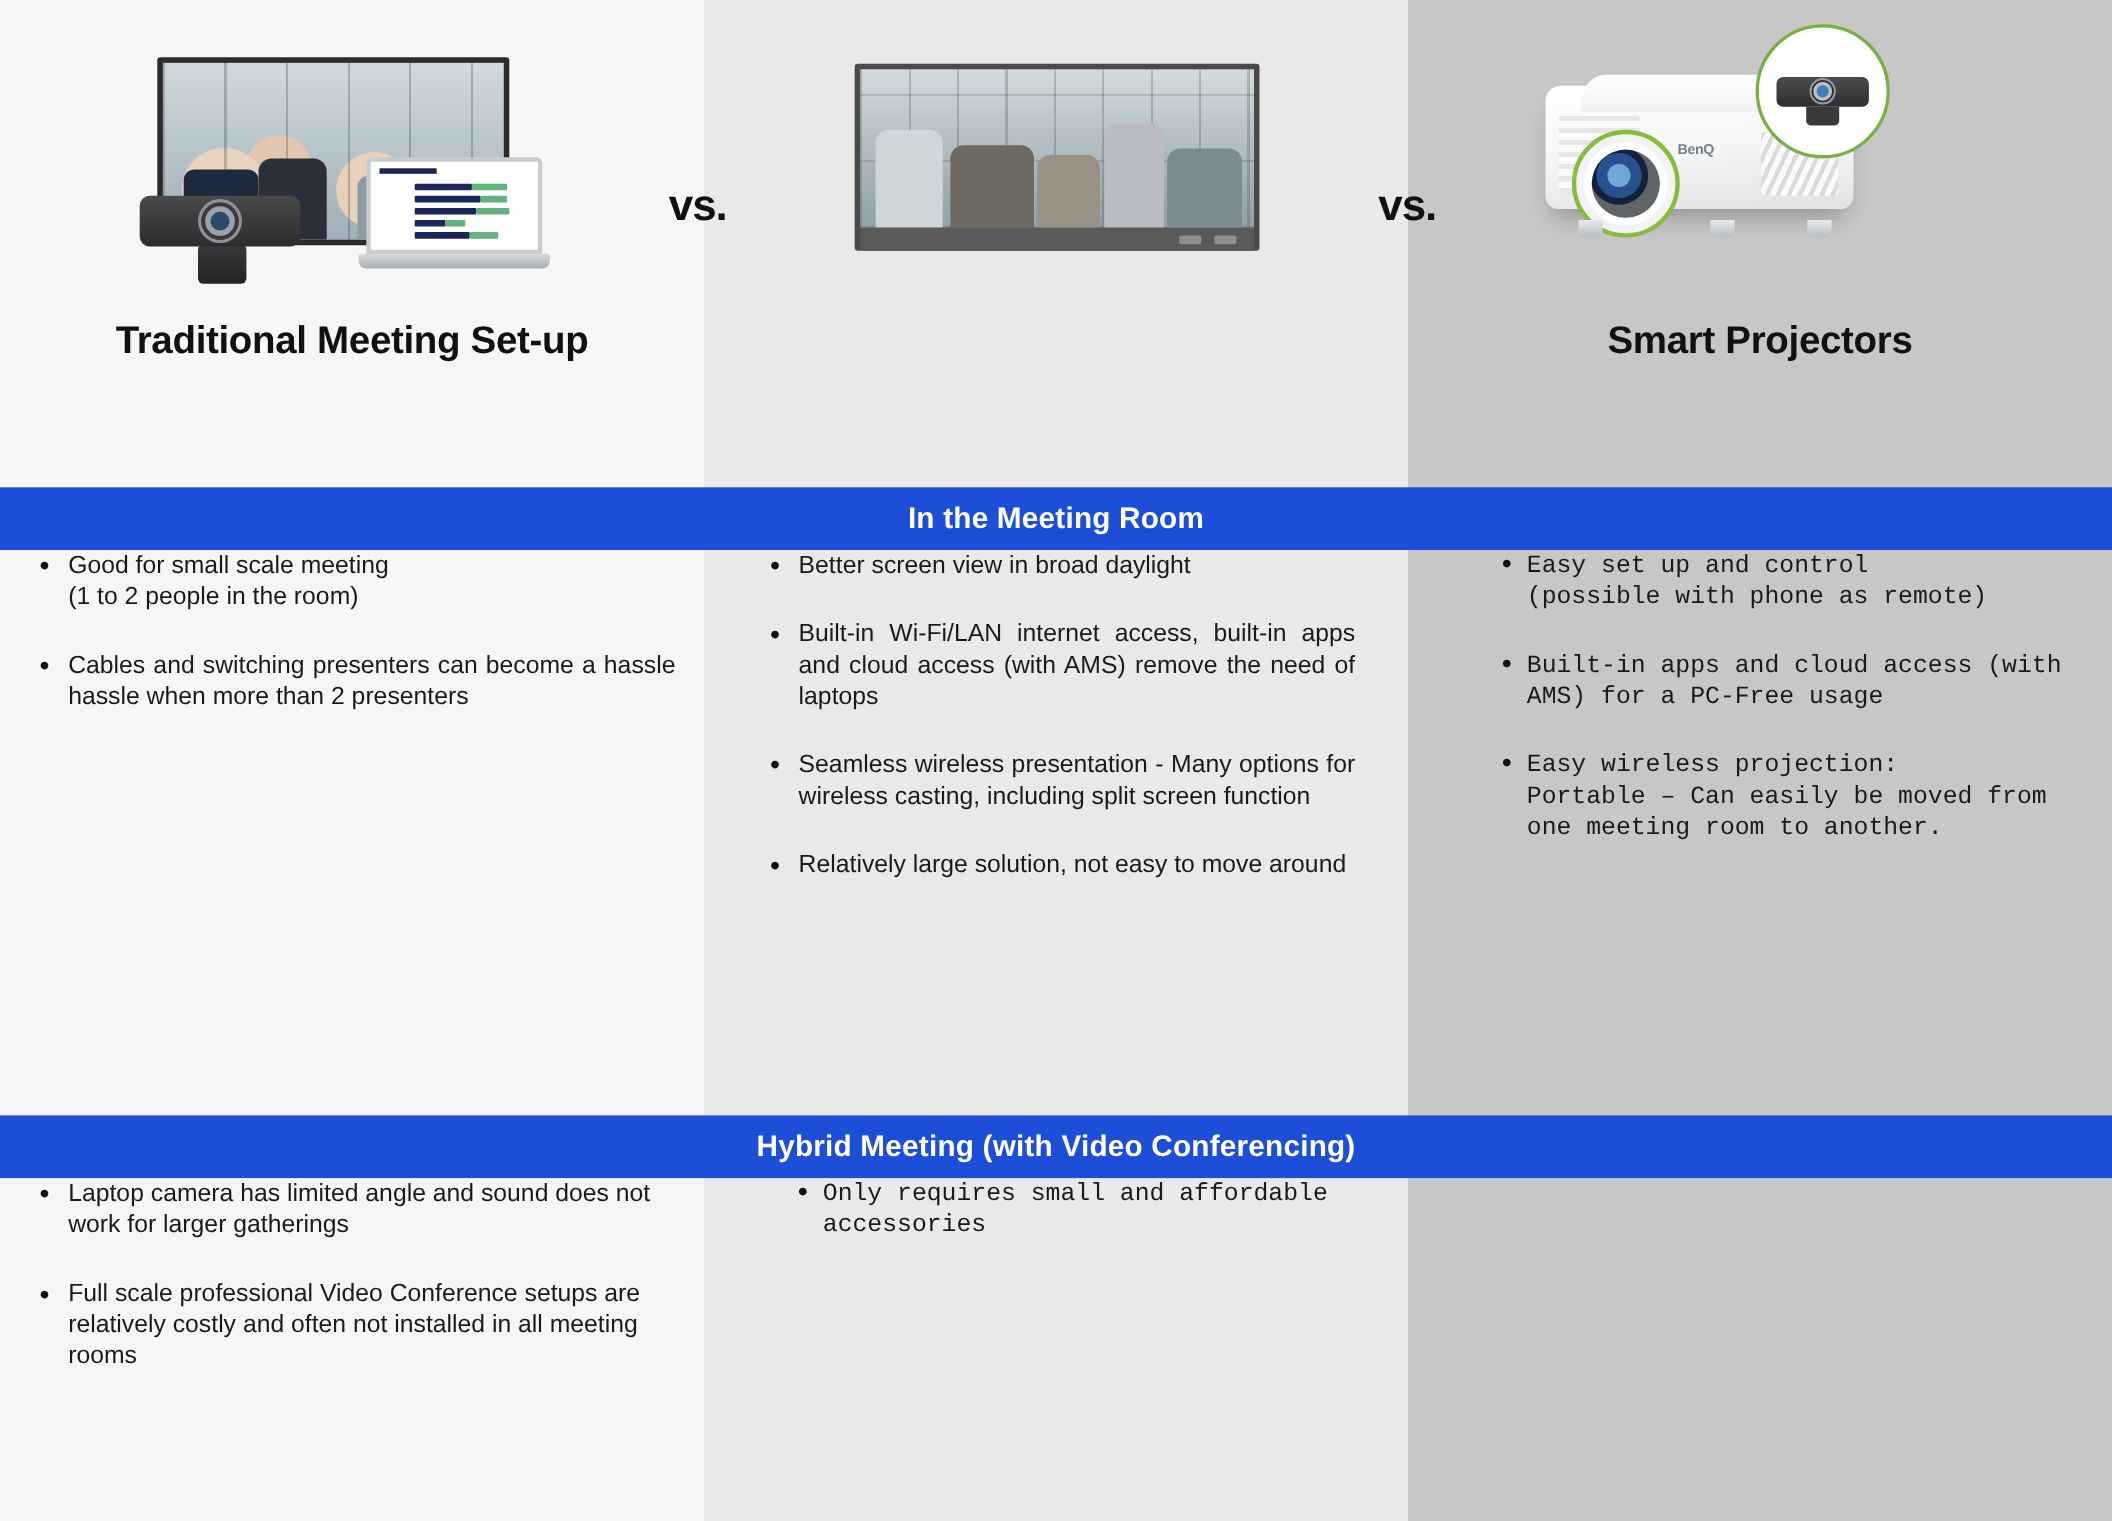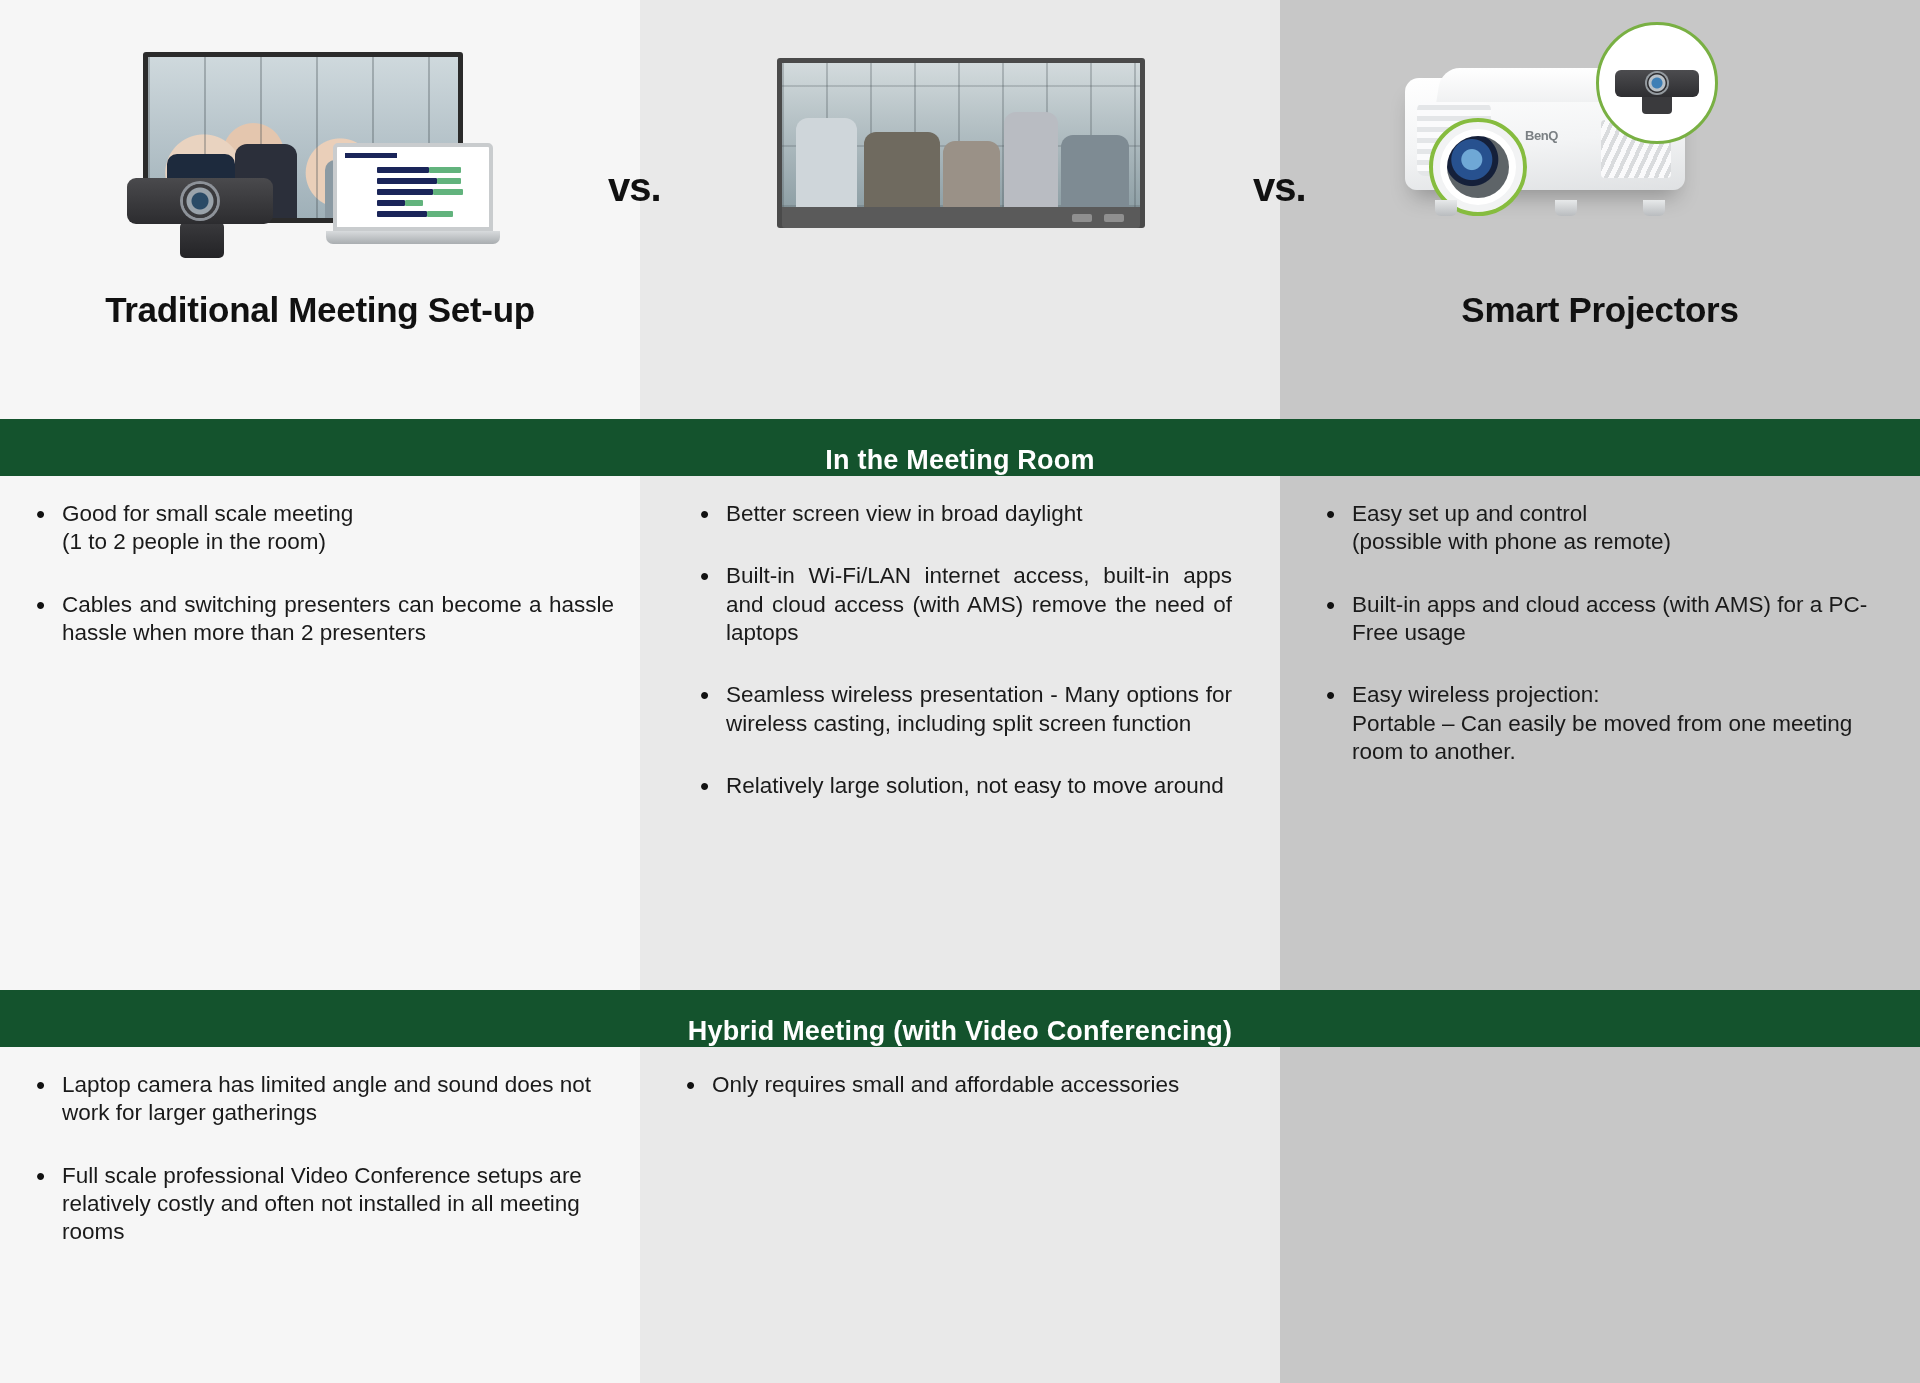--- a/index.html
+++ b/index.html
@@ -26,34 +26,34 @@
   .hero-title { font-size:35px; font-weight:bold; color:#111; letter-spacing:-0.3px;
                 text-align:center; white-space:nowrap; }
 
   
   .vs { position:absolute; top:165px; font-size:40px; font-weight:bold;
         color:#111; letter-spacing:-1px; z-index:6; }
   .vs-1 { left:608px; }
   .vs-2 { left:1253px; }
 
   
-  .band { position:absolute; left:0; width:1920px; height:57px; background:#14532d;
-          display:flex; align-items:flex-end; justify-content:center; }
+  .band { position:absolute; left:0; width:1920px; height:57px; background:#1d4ed8;
+          display:flex; align-items:center; justify-content:center;margin-top:24px; }
   .band-1 { top:419px; }
   .band-2 { top:990px; }
   .band-label { color:#ffffff; font-size:27px; font-weight:bold; letter-spacing:0.2px; }
 
   
   .row { position:absolute; left:0; width:1920px; display:flex; }
   .row-1 { top:476px; height:514px; }
   .row-2 { top:1047px; height:336px; }
   .cell { width:640px; padding:24px 34px 0 34px; }
   .cell-1 { padding-right:26px; }
   .cell-2 { padding-left:58px; padding-right:48px; }
-  .cell-3 { padding-left:44px; padding-right:40px; }
+  .cell-3 { padding-left:80px; padding-right:40px;font-family:Liberation Mono, monospace; }
 
   ul.bullets { list-style:none; }
   ul.bullets li {
     position:relative; padding-left:28px; margin-bottom:34px;
     font-size:22.5px; line-height:1.26; color:#1a1a1a;
   }
   ul.bullets li::before {
     content:"\2022"; position:absolute; left:2px; top:-2px;
     font-size:26px; line-height:1.26; color:#111;
   }

